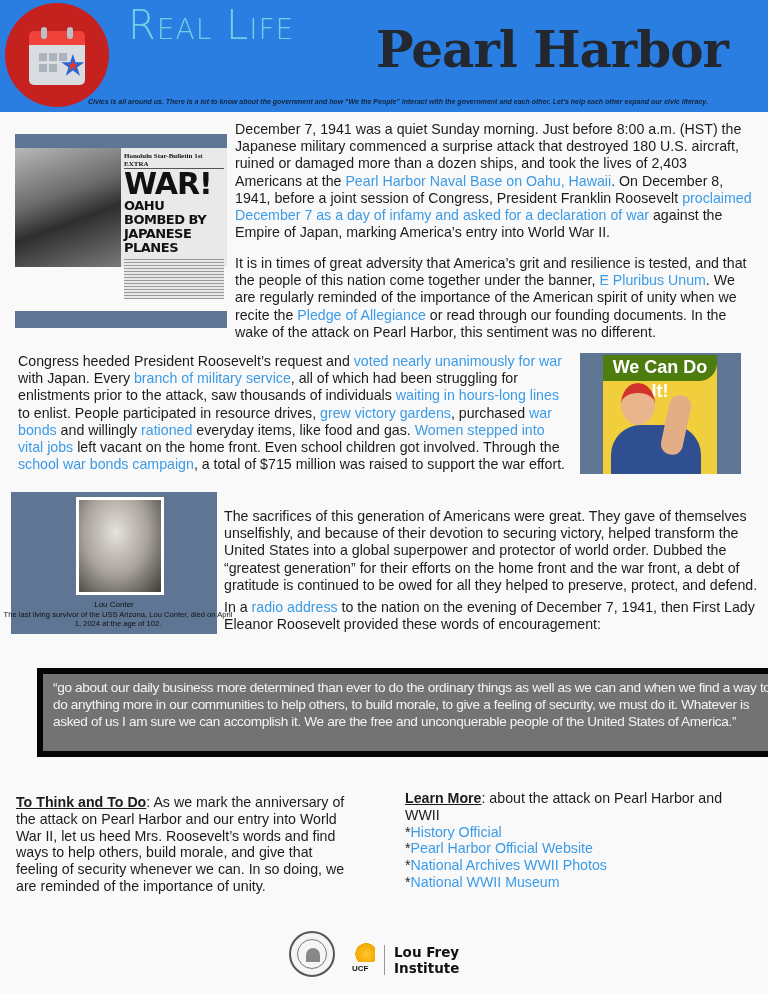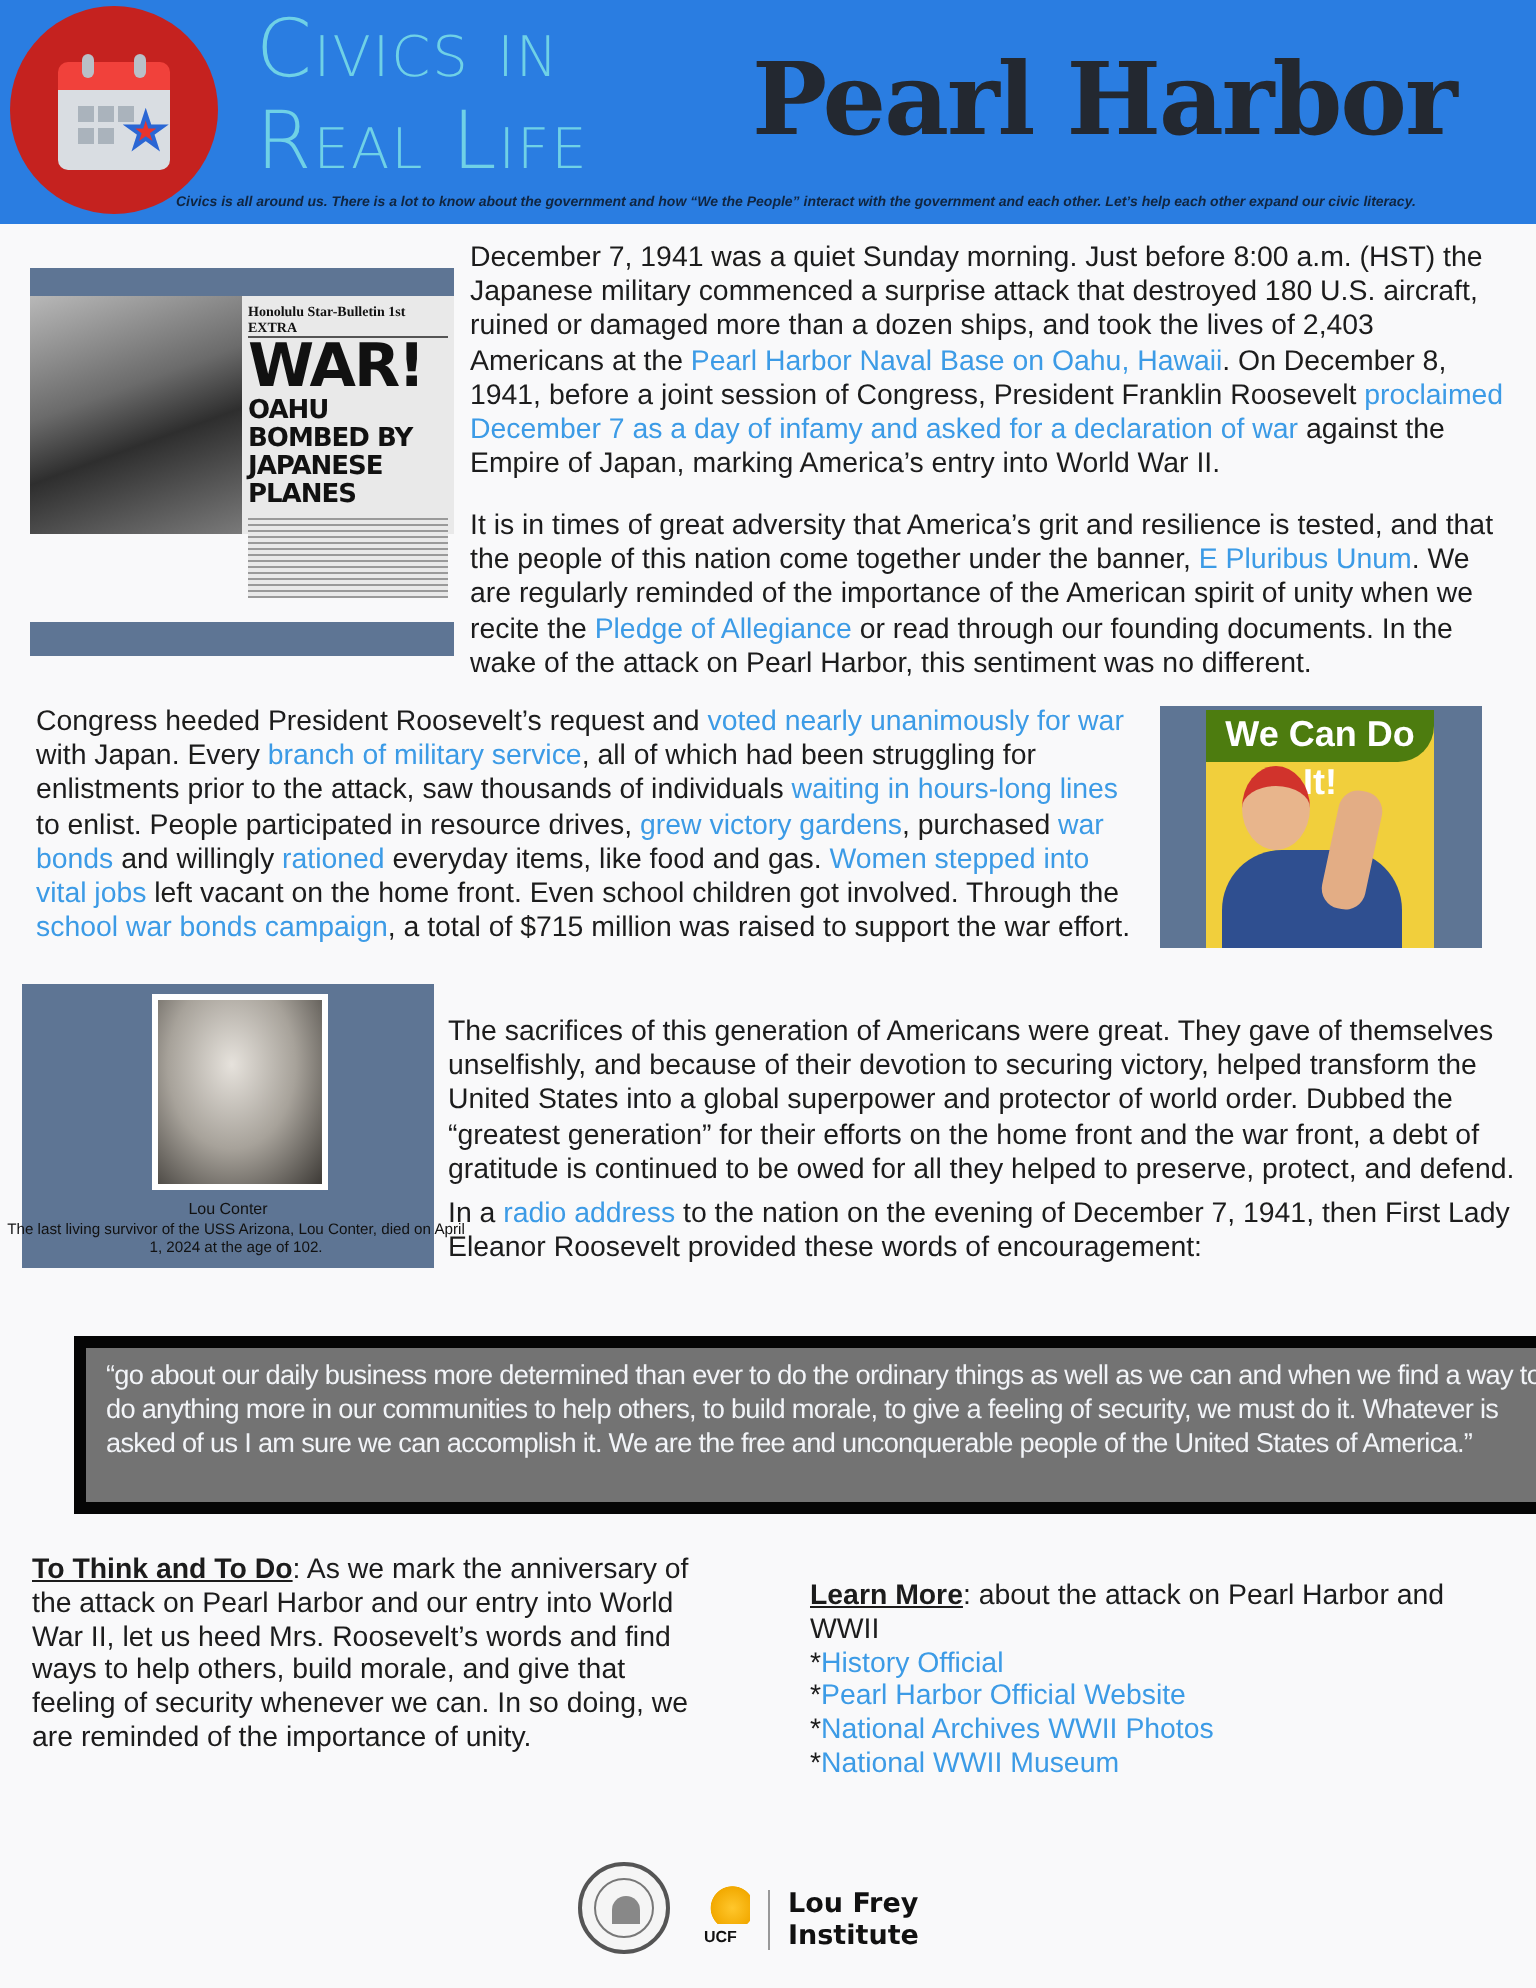--- a/index.html
+++ b/index.html
@@ -46,21 +46,21 @@
 
   .lou-frame { left: 11px; top: 492px; width: 206px; height: 142px; }
   .lou-photo { position: absolute; left: 76px; top: 497px; width: 88px; height: 98px; background: #fff; padding: 3px; }
   .lou-photo-inner { width: 100%; height: 100%; background: radial-gradient(ellipse at 45% 35%, #e6e2dc 0%, #a7a29a 50%, #3d3a36 100%); }
   .lou-name { position: absolute; left: 11px; top: 600px; width: 206px; text-align: center; font-size: 8px; font-weight: normal; color: #111; }
   .lou-cap { position: absolute; left: 0; top: 610px; width: 236px; text-align: center; font-size: 7.6px; line-height: 9px; color: #111; }
 
   .quote-box { position: absolute; left: 8px; top: 668px; width: 752px; height: 89px; background: #737373; border: 6px solid #050505; padding: 6px 10px; color: #f2f4f8; font-size: 13.6px; line-height: 16.8px; letter-spacing: -0.35px; font-family: "Liberation Sans", sans-serif; margin-left: 29px; }
 
   .h-under { font-weight: bold; text-decoration: underline; }
-  .think { position: absolute; left: 16px; top: 777px; width: 340px; font-size: 14.2px; line-height: 16.8px; }
+  .think { position: absolute; left: 16px; top: 794px; width: 340px; font-size: 14.2px; line-height: 16.8px; }
   .learn { position: absolute; left: 405px; top: 790px; width: 330px; font-size: 14.2px; line-height: 16.8px; }
   .learn .item { display: block; }
 
   
   .seal { position: absolute; left: 289px; top: 931px; width: 46px; height: 46px; border-radius: 50%; border: 2px solid #555; background: #f5f5f5; }
   .seal-inner { position: absolute; left: 6px; top: 6px; width: 30px; height: 30px; border-radius: 50%; border: 1px solid #777; }
   .seal-dome { position: absolute; left: 8px; top: 8px; width: 14px; height: 14px; border-radius: 7px 7px 0 0; background: #888; }
   .ucf-mark { position: absolute; left: 353px; top: 942px; width: 22px; height: 20px; background: radial-gradient(circle at 60% 60%, #ffc72c 0%, #f2a900 60%, transparent 62%); }
   .ucf-text { position: absolute; left: 352px; top: 964px; font-size: 8px; font-weight: bold; color: #111; }
   .lf-divider { position: absolute; left: 384px; top: 945px; width: 1px; height: 30px; background: #999; }
@@ -78,21 +78,20 @@
       <div class="cal-ring" style="left:38px"></div>
       <div class="cal-cell" style="left:10px;top:26px"></div>
       <div class="cal-cell" style="left:20px;top:26px"></div>
       <div class="cal-cell" style="left:30px;top:26px"></div>
       <div class="cal-cell" style="left:10px;top:37px"></div>
       <div class="cal-cell" style="left:20px;top:37px"></div>
       <div class="cal-star">★</div>
     </div>
   </div>
   <div class="brand">
-    <div class="brand-line1">Civics in</div>
     <div class="brand-line2">Real Life</div>
   </div>
   <div class="page-title">Pearl Harbor</div>
   <div class="tagline">Civics is all around us. There is a lot to know about the government and how “We the People” interact with the government and each other.  Let’s help each other expand our civic literacy.</div>
 </div>
 
 <div class="photo-frame news-frame"></div>
 <div class="news-img">
   <div class="news-ship"></div>
   <div class="news-paper">

